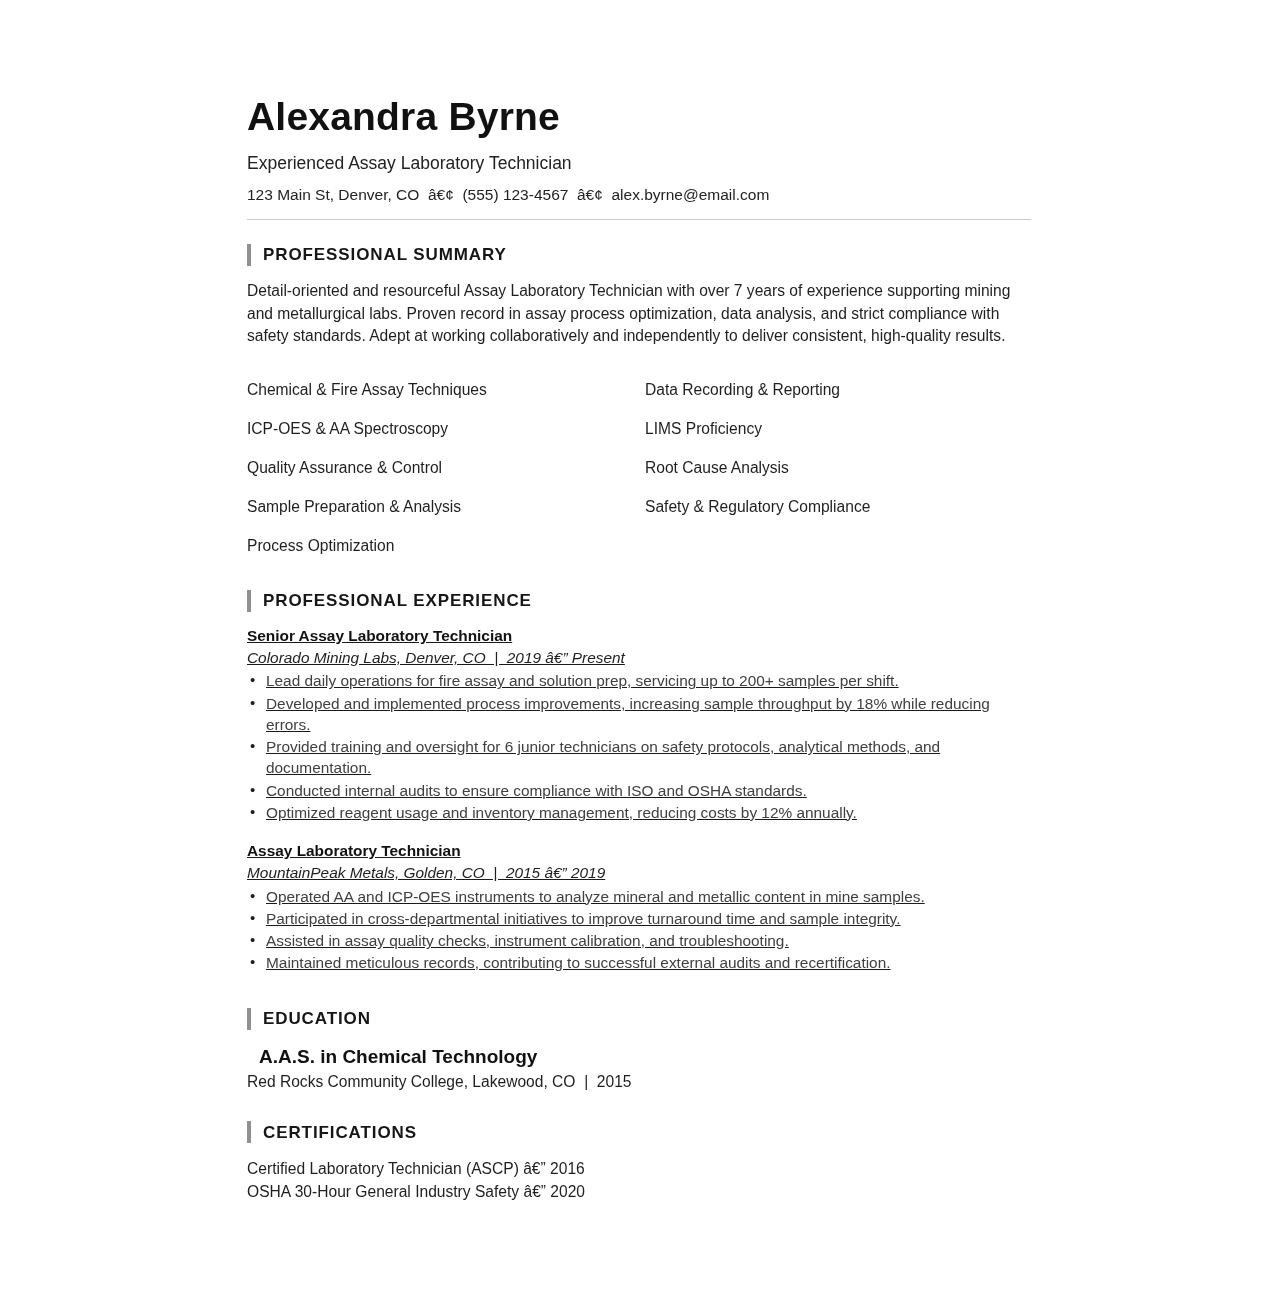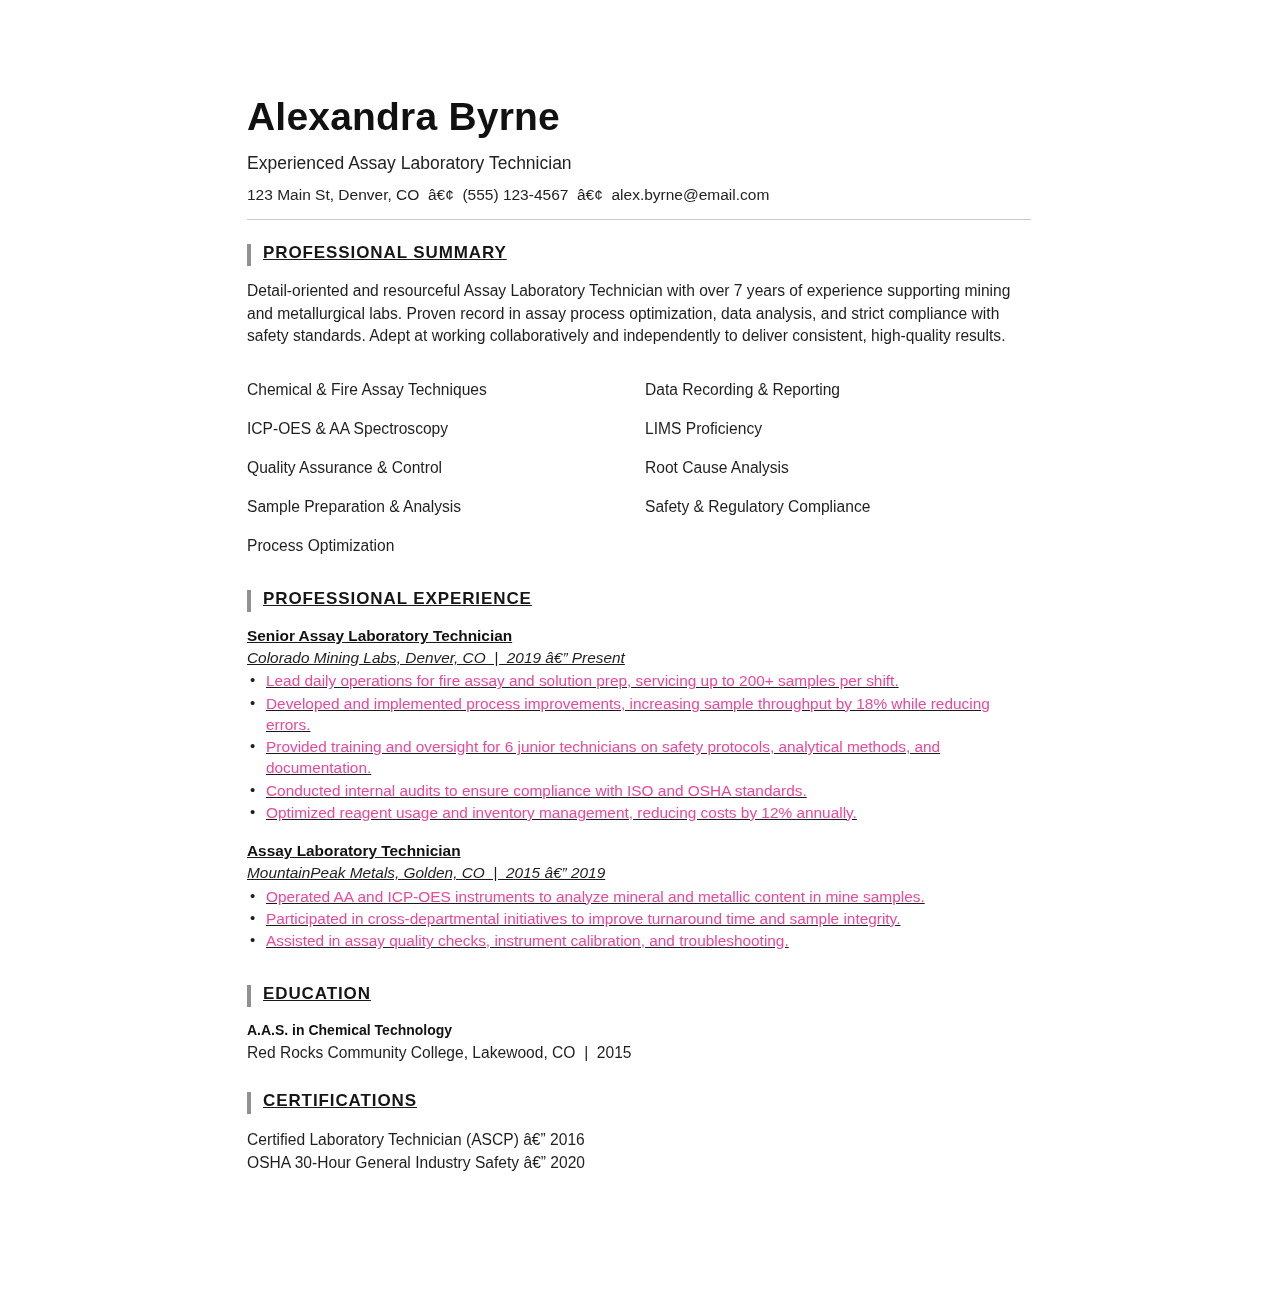--- a/index.html
+++ b/index.html
@@ -59,23 +59,23 @@
     margin: 14px 0 0 0;
     width: 784px;
   }
 
   
   .section {
     margin-top: 22px;
   }
   .section-head {
     display: flex;
+    align-items: center;
     gap: 12px;
     margin-bottom: 14px;
-    text-decoration: underline;
   }
   .accent-bar {
     display: block;
     width: 4px;
     height: 22px;
     background: #909090;
     flex: 0 0 auto;
   }
   .section-title {
     font-size: 17px;
@@ -132,41 +132,41 @@
   }
   ul.bullets {
     list-style: none;
     margin: 0;
     padding: 0;
   }
   ul.bullets li {
     position: relative;
     font-size: 15.4px;
     line-height: 1.38;
-    color: #ec4899;
+    color: #404040;
     padding-left: 19px;
     margin: 0 0 1px 0;
     width: 772px;
   }
   ul.bullets li::before {
     content: "\2022";
     position: absolute;
     left: 3px;
     top: 0;
     font-size: 15px;
     color: #1f1f1f;
   }
 
   
   .edu-degree {
-    font-size: 14px;
+    font-size: 19px;
     font-weight: bold;
     color: #111111;
     line-height: 1.4;
-    margin: 0 0 1px 0;
+    margin: 0 0 1px 12px;
   }
   .edu-meta {
     font-size: 15.6px;
     color: #1f1f1f;
     line-height: 1.4;
     margin: 0;
     white-space: pre;
   }
 
   
@@ -236,20 +236,21 @@
         </ul>
       </div>
 
       <div class="job">
         <div class="job-title">Assay Laboratory Technician</div>
         <div class="job-meta">MountainPeak Metals, Golden, CO  |  2015 â€” 2019</div>
         <ul class="bullets">
           <li>Operated AA and ICP-OES instruments to analyze mineral and metallic content in mine samples.</li>
           <li>Participated in cross-departmental initiatives to improve turnaround time and sample integrity.</li>
           <li>Assisted in assay quality checks, instrument calibration, and troubleshooting.</li>
+          <li>Maintained meticulous records, contributing to successful external audits and recertification.</li>
         </ul>
       </div>
     </div>
 
     <div class="section sec-edu">
       <div class="section-head">
         <span class="accent-bar"></span>
         <span class="section-title">EDUCATION</span>
       </div>
       <div class="edu-degree">A.A.S. in Chemical Technology</div>

